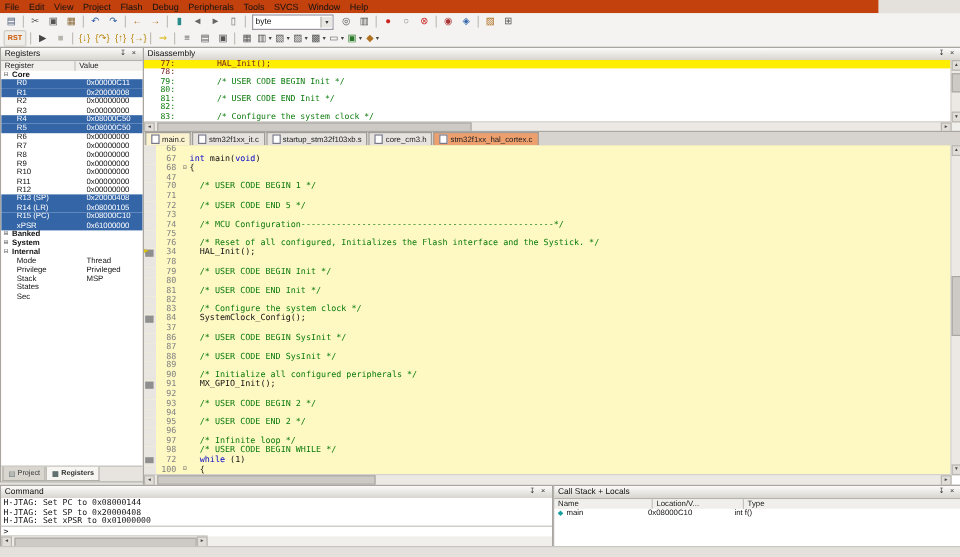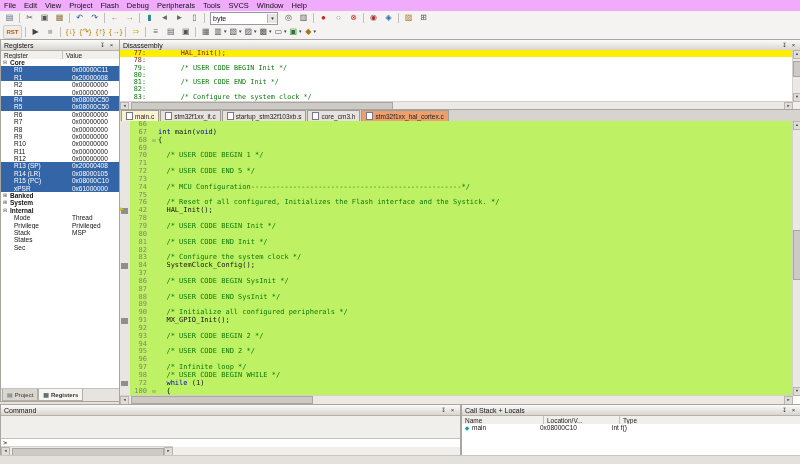--- a/index.html
+++ b/index.html
@@ -1,18 +1,18 @@
 <!DOCTYPE html>
 <html><head>
 <meta charset="utf-8">
 <style>
   html,body{margin:0;padding:0;overflow:hidden}
   body{width:800px;height:464px;position:relative;background:#e4e1dc;font-family:"Liberation Sans",sans-serif;-webkit-font-smoothing:antialiased}
   
-  .menubar{position:absolute;left:0;top:0;width:800px;height:11px;background:#f0abfc;display:flex;align-items:center;font-size:7.5px;color:#111}
+  .menubar{position:absolute;left:0;top:0;width:732px;height:11px;background:#c2410c;display:flex;align-items:center;font-size:7.5px;color:#111}
   .menu-item{padding:0 4px;height:11px;line-height:11px;cursor:default}
   .toolbar{position:absolute;left:0;width:800px;height:14px;background:#f4f3f1;display:flex;align-items:center;padding-left:2px}
   .tb1{top:11px}
   .tb2{top:25px;border-bottom:1px solid #c9c6c1}
   .tbicon{min-width:13px;height:12px;margin:0 1px;border-radius:2px;display:flex;align-items:center;justify-content:center;font-size:8px;line-height:12px;color:#555;cursor:default}
   .tbicon.wide{font-size:6px;font-weight:bold;letter-spacing:0;padding:0 2px;border:1px solid #cfccc7;background:#efede9}
   .tbicon .dd{font-size:4.5px;color:#444;margin-left:1px}
   .tbsep{width:1px;height:10px;background:#c2bfba;margin:0 2px}
   .combo{width:64px;height:11px;background:#fff;border:1px solid #9a97a0;display:flex;align-items:center;font-size:7px;padding-left:2px;margin:0 3px}
   .combo .combo-text{flex:1;color:#111}
@@ -56,21 +56,21 @@
   .sthumb-h{height:6px;background:#cdcac5;border:1px solid #aaa7a2;margin-left:2px}
   .sthumb-v{width:6px;flex:none;background:#cdcac5;border:1px solid #aaa7a2;margin-top:2px}
   .hsp{flex:1}.vsp{flex:1}
   
   #editor{left:119px;top:109px;width:681px;height:294px;background:#fff}
   .etabs{position:absolute;top:0;left:0;right:0;height:11px;background:#d7d4cf;display:flex;align-items:flex-end;padding-left:1px;font-size:6.5px;border-bottom:1px solid #a9a6a1}
   .etab{display:flex;align-items:center;gap:2px;height:10px;padding:0 4px;margin-right:1px;border:1px solid #a09d98;border-bottom:none;background:#e6e3de;color:#222;white-space:nowrap;cursor:default}
   .etab.active{background:#fbf3cf}
   .etab.modified{background:#eda06e}
   .etab-icon{width:5px;height:6px;background:#fff;border:1px solid #778;display:inline-block}
-  .ebody{position:absolute;top:11px;left:0;right:8px;bottom:8px;background:#bef264;overflow:hidden;font-family:"DejaVu Sans Mono",monospace;font-size:7px}
+  .ebody{position:absolute;top:11px;left:0;right:8px;bottom:8px;background:#fef9c3;overflow:hidden;font-family:"DejaVu Sans Mono",monospace;font-size:7px}
   .eline{display:flex;height:7.857px;line-height:7.857px;white-space:pre}
   .ebp{width:10px;flex:none;background:#e9e6e1;position:relative}
   .emark{position:absolute;left:1px;top:1px;width:7px;height:5.5px;background:#8f8f8f}
   .earrow{position:absolute;left:0;top:-1px;color:#e3c800;font-size:7px;text-shadow:0 0 1px #777}
   .enum{width:17px;flex:none;text-align:right;padding-right:3px;color:#808080}
   .efold{width:8px;flex:none;color:#666;font-size:5px;text-align:center}
   .ecode{flex:1}
   .ecode .kw{color:#0000cc}
   .ecode .cm{color:#0a7a0a}
   .ecode .pl{color:#111}
@@ -438,29 +438,29 @@
       </div>
       <div class="etab modified">
         <span class="etab-icon"></span>
         <span>stm32f1xx_hal_cortex.c</span>
       </div>
     </div>
   <div class="ebody">
       <div class="eline"><span class="ebp"></span><span class="enum">66</span><span class="efold"></span><span class="ecode"></span></div>
       <div class="eline"><span class="ebp"></span><span class="enum">67</span><span class="efold"></span><span class="ecode"><span class="kw">int</span><span class="pl"> main(</span><span class="kw">void</span><span class="pl">)</span></span></div>
       <div class="eline"><span class="ebp"></span><span class="enum">68</span><span class="efold">⊟</span><span class="ecode"><span class="pl">{</span></span></div>
-      <div class="eline"><span class="ebp"></span><span class="enum">69</span><span class="efold"></span><span class="ecode"></span></div>
+      <div class="eline"><span class="ebp"></span><span class="enum">47</span><span class="efold"></span><span class="ecode"></span></div>
       <div class="eline"><span class="ebp"></span><span class="enum">70</span><span class="efold"></span><span class="ecode"><span class="cm">  /* USER CODE BEGIN 1 */</span></span></div>
       <div class="eline"><span class="ebp"></span><span class="enum">71</span><span class="efold"></span><span class="ecode"></span></div>
       <div class="eline"><span class="ebp"></span><span class="enum">72</span><span class="efold"></span><span class="ecode"><span class="cm">  /* USER CODE END 5 */</span></span></div>
       <div class="eline"><span class="ebp"></span><span class="enum">73</span><span class="efold"></span><span class="ecode"></span></div>
       <div class="eline"><span class="ebp"></span><span class="enum">74</span><span class="efold"></span><span class="ecode"><span class="cm">  /* MCU Configuration--------------------------------------------------*/</span></span></div>
       <div class="eline"><span class="ebp"></span><span class="enum">75</span><span class="efold"></span><span class="ecode"></span></div>
       <div class="eline"><span class="ebp"></span><span class="enum">76</span><span class="efold"></span><span class="ecode"><span class="cm">  /* Reset of all configured, Initializes the Flash interface and the Systick. */</span></span></div>
-      <div class="eline"><span class="ebp"><span class="emark"></span><span class="earrow">►</span></span><span class="enum">42</span><span class="efold"></span><span class="ecode"><span class="pl">  HAL_Init();</span></span></div>
+      <div class="eline"><span class="ebp"><span class="emark"></span><span class="earrow">►</span></span><span class="enum">34</span><span class="efold"></span><span class="ecode"><span class="pl">  HAL_Init();</span></span></div>
       <div class="eline"><span class="ebp"></span><span class="enum">78</span><span class="efold"></span><span class="ecode"></span></div>
       <div class="eline"><span class="ebp"></span><span class="enum">79</span><span class="efold"></span><span class="ecode"><span class="cm">  /* USER CODE BEGIN Init */</span></span></div>
       <div class="eline"><span class="ebp"></span><span class="enum">80</span><span class="efold"></span><span class="ecode"></span></div>
       <div class="eline"><span class="ebp"></span><span class="enum">81</span><span class="efold"></span><span class="ecode"><span class="cm">  /* USER CODE END Init */</span></span></div>
       <div class="eline"><span class="ebp"></span><span class="enum">82</span><span class="efold"></span><span class="ecode"></span></div>
       <div class="eline"><span class="ebp"></span><span class="enum">83</span><span class="efold"></span><span class="ecode"><span class="cm">  /* Configure the system clock */</span></span></div>
       <div class="eline"><span class="ebp"><span class="emark"></span></span><span class="enum">84</span><span class="efold"></span><span class="ecode"><span class="pl">  SystemClock_Config();</span></span></div>
       <div class="eline"><span class="ebp"></span><span class="enum">37</span><span class="efold"></span><span class="ecode"></span></div>
       <div class="eline"><span class="ebp"></span><span class="enum">86</span><span class="efold"></span><span class="ecode"><span class="cm">  /* USER CODE BEGIN SysInit */</span></span></div>
       <div class="eline"><span class="ebp"></span><span class="enum">87</span><span class="efold"></span><span class="ecode"></span></div>
@@ -492,20 +492,25 @@
   </div>
 </div>
 
 <div class="panel" id="command">
   <div class="ptitle">
     <span>Command</span>
     <span class="sp"></span>
     <span class="ptbtn">↧</span>
     <span class="ptbtn">×</span>
   </div>
+  <div class="cmd-body">
+      <div class="cmd-line">H-JTAG: Set PC to 0x08000144</div>
+      <div class="cmd-line">H-JTAG: Set SP to 0x20000408</div>
+      <div class="cmd-line">H-JTAG: Set xPSR to 0x01000000</div>
+    </div>
   <div class="cmd-input">&gt;</div>
   <div class="hscroll">
     <div class="sbtn">◄</div>
     <div class="sthumb-h" style="width:150px"></div>
     <div class="hsp"></div>
     <div class="sbtn">►</div>
   </div>
 </div>
 
 <div class="panel" id="callstack">

